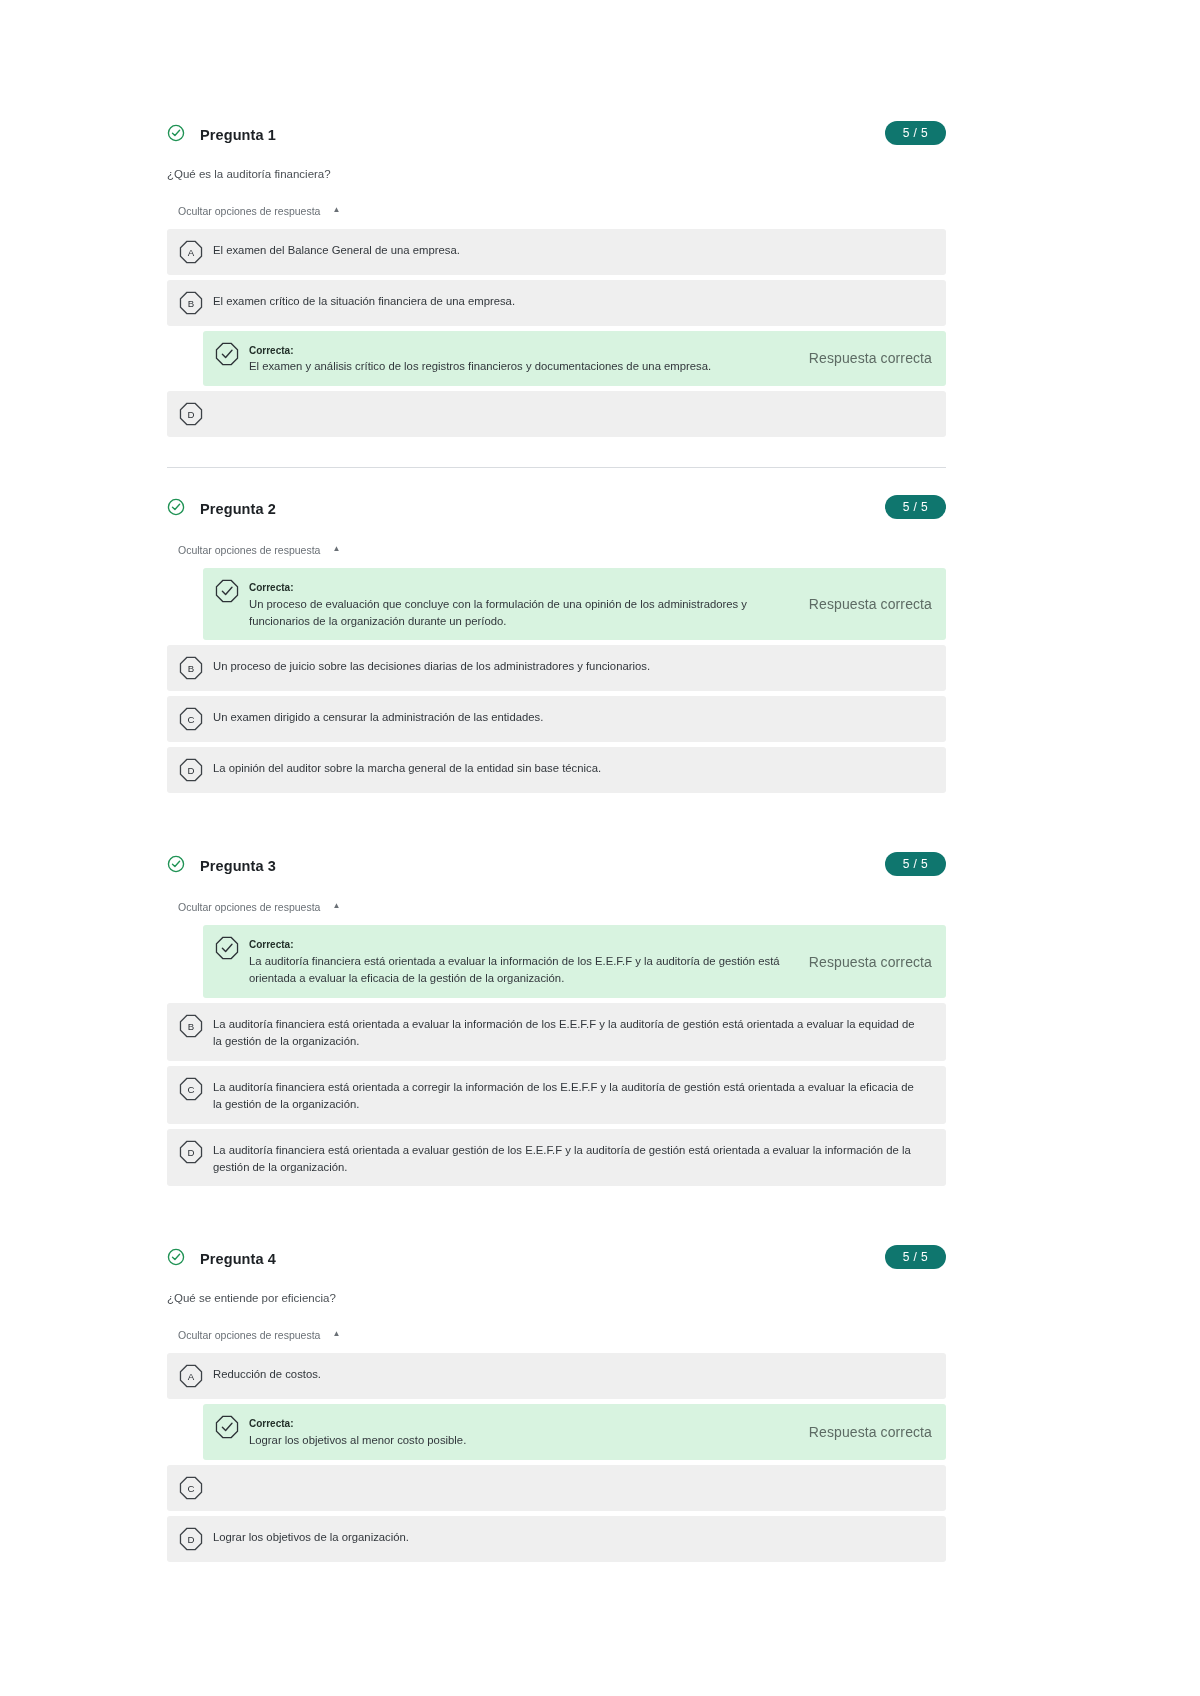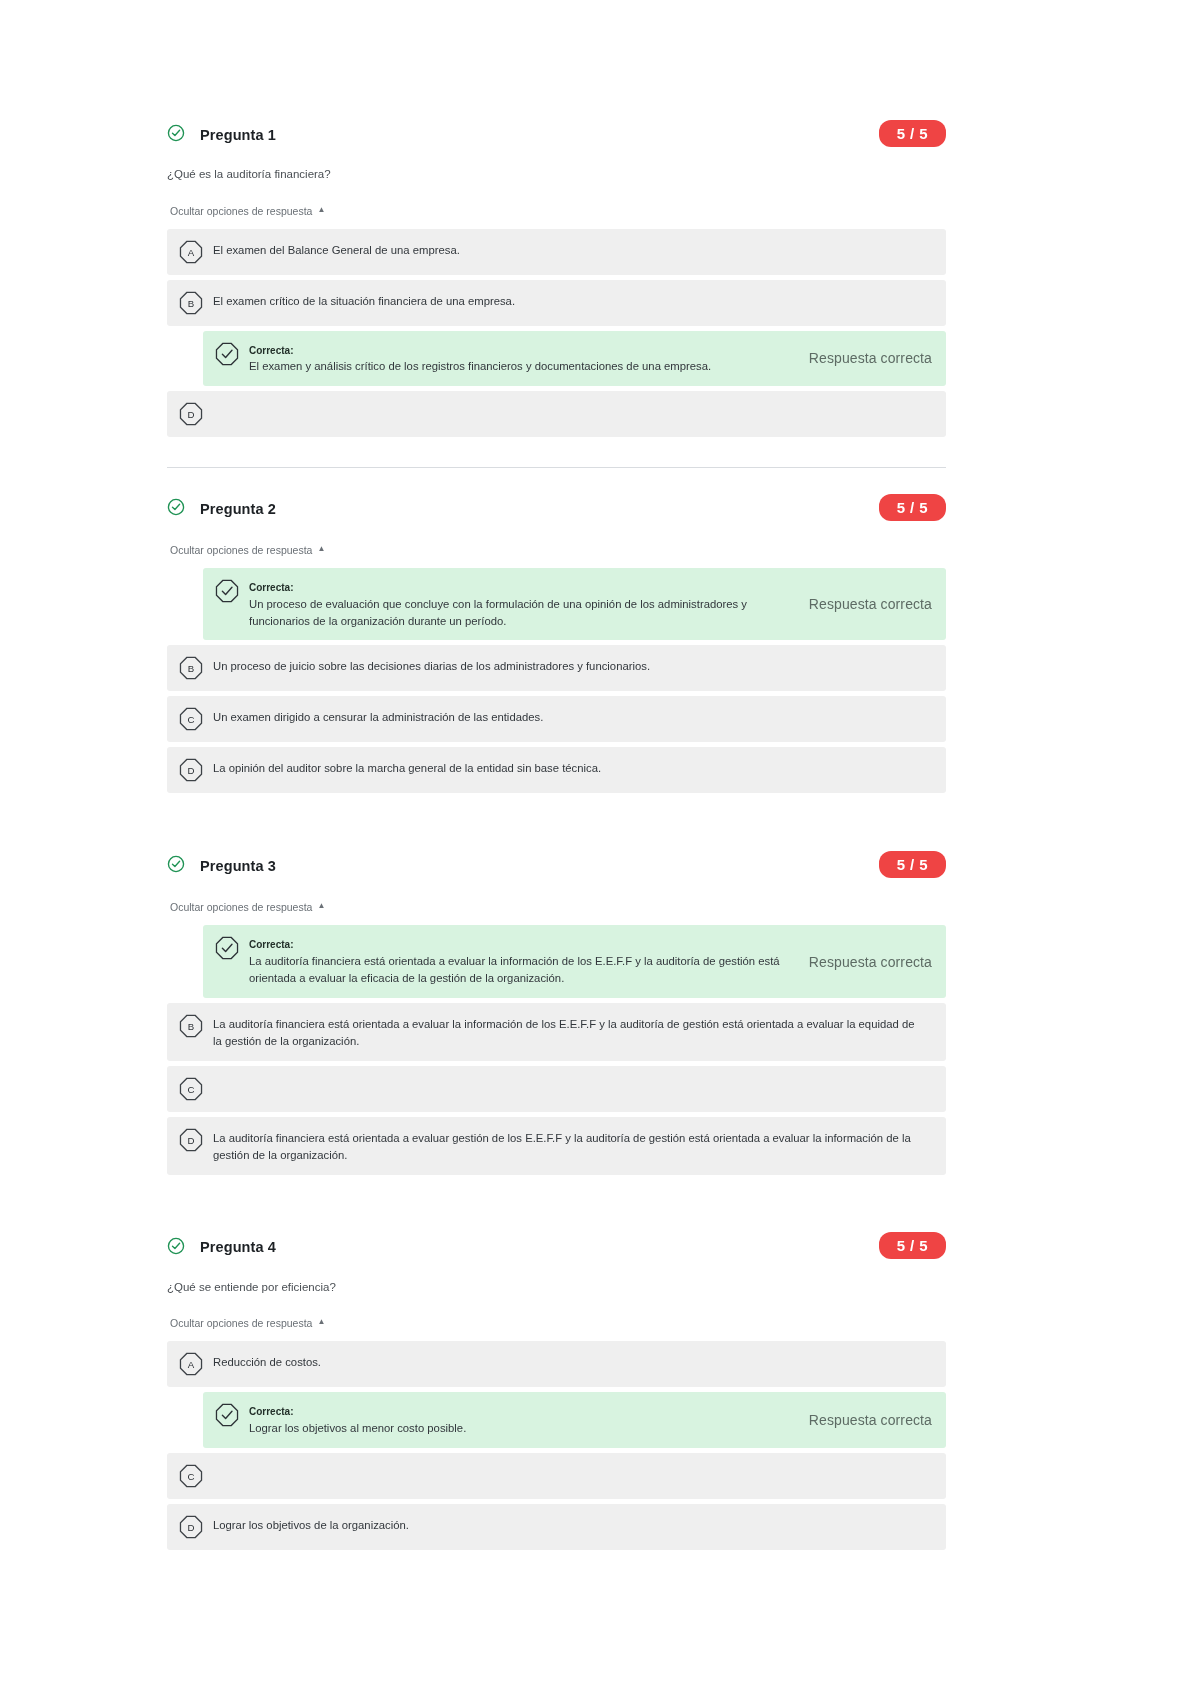--- a/index.html
+++ b/index.html
@@ -59,45 +59,45 @@
 
   .q-title {
     font-size: 14.5px;
     font-weight: bold;
     color: #1d2125;
     letter-spacing: .1px;
     line-height: 1;
   }
 
   .q-grade-badge {
-    background: #ef4444;
+    background: #0f766e;
     color: #ffffff;
-    font-size: 15px;
-    font-weight: bold;
+    font-size: 12px;
+    font-weight: normal;
     letter-spacing: .4px;
     border-radius: 12px;
     padding: 6px 18px 6px 18px;
     line-height: 1;
     white-space: nowrap;
   }
 
   .q-text {
     font-size: 11.5px;
     color: #4a4f54;
     line-height: 1.45;
     margin: 0 0 18px 0;
   }
 
   .q-toggle {
     font-size: 10.5px;
     color: #6a7076;
-    margin: 0 0 12px 3px;
+    margin: 0 0 12px 11px;
     display: inline-flex;
     align-items: center;
-    gap: 5px;
+    gap: 12px;
     cursor: pointer;
     user-select: none;
   }
   .q-toggle .caret {
     font-size: 8px;
     line-height: 1;
     position: relative;
     top: -1px;
   }
 
@@ -311,20 +311,23 @@
               </svg></div>
             <div class="opt-body">
               <div class="opt-text">La auditoría financiera está orientada a evaluar la información de los E.E.F.F y la auditoría de gestión está orientada a evaluar la equidad de la gestión de la organización.</div>
             </div>
           </div>
           <div class="option">
             <div class="opt-marker"><svg viewBox="0 0 26 26" width="24" height="24">
                 <polygon points="8.4,1.6 17.6,1.6 24.4,8.4 24.4,17.6 17.6,24.4 8.4,24.4 1.6,17.6 1.6,8.4" fill="none" stroke="#3d4247" stroke-width="1.4"></polygon>
                 <text x="13" y="17.4" text-anchor="middle" font-family="Liberation Sans, sans-serif" font-size="10.5" fill="#2c3136">C</text>
               </svg></div>
+            <div class="opt-body">
+              <div class="opt-text">La auditoría financiera está orientada a corregir la información de los E.E.F.F y la auditoría de gestión está orientada a evaluar la eficacia de la gestión de la organización.</div>
+            </div>
           </div>
           <div class="option">
             <div class="opt-marker"><svg viewBox="0 0 26 26" width="24" height="24">
                 <polygon points="8.4,1.6 17.6,1.6 24.4,8.4 24.4,17.6 17.6,24.4 8.4,24.4 1.6,17.6 1.6,8.4" fill="none" stroke="#3d4247" stroke-width="1.4"></polygon>
                 <text x="13" y="17.4" text-anchor="middle" font-family="Liberation Sans, sans-serif" font-size="10.5" fill="#2c3136">D</text>
               </svg></div>
             <div class="opt-body">
               <div class="opt-text">La auditoría financiera está orientada a evaluar gestión de los E.E.F.F y la auditoría de gestión está orientada a evaluar la información de la gestión de la organización.</div>
             </div>
           </div>

